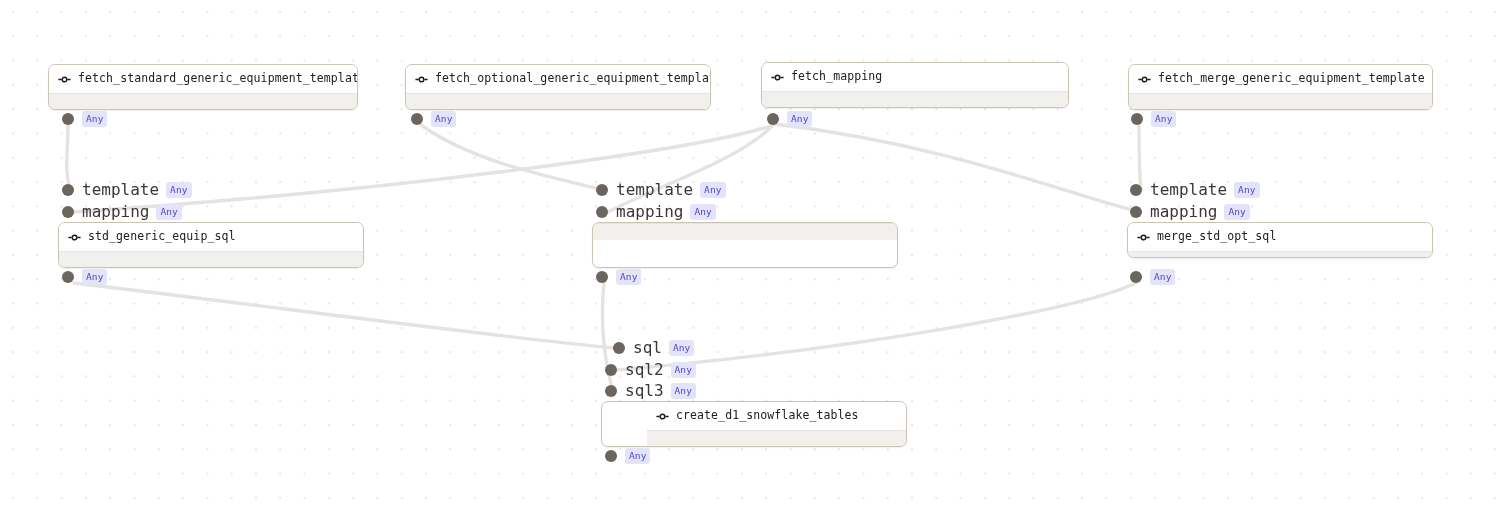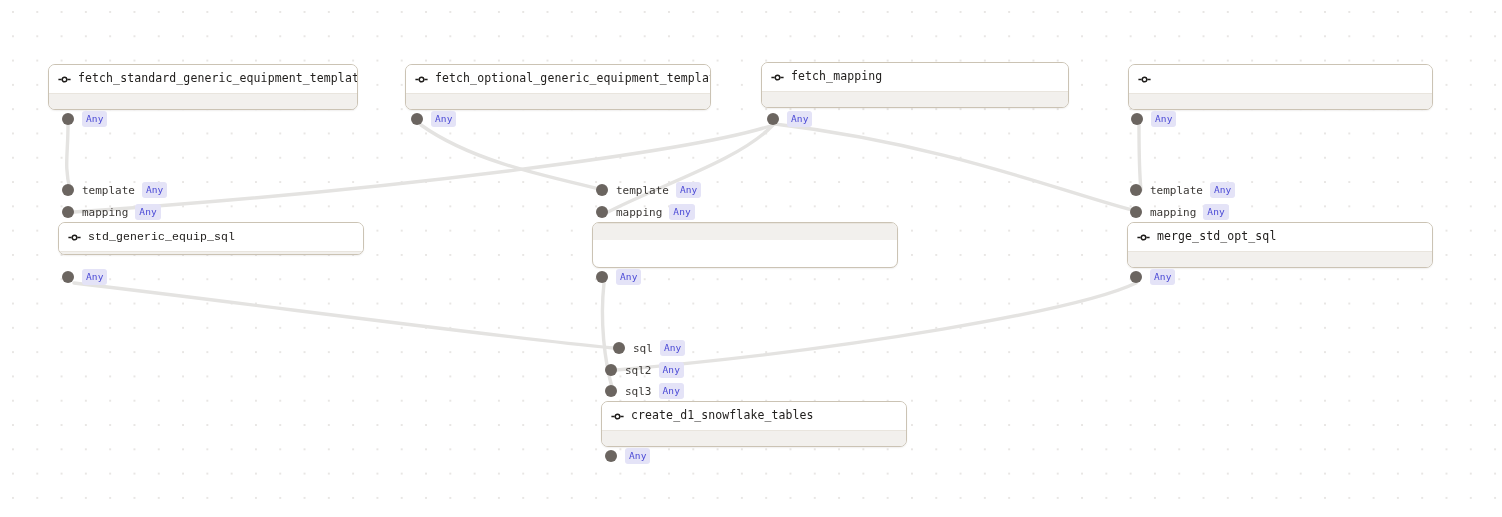--- a/index.html
+++ b/index.html
@@ -89,21 +89,21 @@
     white-space: nowrap;
   }
   .port-dot {
     width: 12px;
     height: 12px;
     border-radius: 50%;
     background: #6b6560;
     flex: 0 0 12px;
   }
   .port-label {
-    font-size: 11px;
+    font-size: 16px;
     color: #3b3835;
     margin-left: 8px;
     line-height: 1;
   }
   .type-badge {
     font-size: 9.5px;
     line-height: 1;
     color: #4a49d6;
     background: #e4e3f7;
     border-radius: 3px;
@@ -164,49 +164,50 @@
         </div>
         <div class="node-body"></div>
       </div>
       <div class="node" style="left: 1128px; top: 64px; width: 305px; height: 46px;">
         <div class="node-header">
           <svg class="socket-icon" viewBox="0 0 13 13">
             <line x1="0.4" y1="6.5" x2="3.6" y2="6.5" stroke="#1f1d1b" stroke-width="1.5"></line>
             <circle cx="6.5" cy="6.5" r="2.3" fill="none" stroke="#1f1d1b" stroke-width="1.5"></circle>
             <line x1="9.4" y1="6.5" x2="12.6" y2="6.5" stroke="#1f1d1b" stroke-width="1.5"></line>
           </svg>
-        </div>
-        <div class="node-body"></div>
-      </div>
-      <div class="node" style="left: 58px; top: 222px; width: 306px; height: 33px; font-family: Liberation Mono, monospace;">
+          <span class="node-title">fetch_merge_generic_equipment_template</span>
+        </div>
+        <div class="node-body"></div>
+      </div>
+      <div class="node" style="left: 58px; top: 222px; width: 306px; height: 46px;">
         <div class="node-header">
           <svg class="socket-icon" viewBox="0 0 13 13">
             <line x1="0.4" y1="6.5" x2="3.6" y2="6.5" stroke="#1f1d1b" stroke-width="1.5"></line>
             <circle cx="6.5" cy="6.5" r="2.3" fill="none" stroke="#1f1d1b" stroke-width="1.5"></circle>
             <line x1="9.4" y1="6.5" x2="12.6" y2="6.5" stroke="#1f1d1b" stroke-width="1.5"></line>
           </svg>
           <span class="node-title">std_generic_equip_sql</span>
         </div>
         <div class="node-body"></div>
       </div>
       <div class="node" style="left: 592px; top: 222px; width: 306px; height: 46px;">
         <div class="node-body"></div>
       </div>
-      <div class="node" style="left: 1127px; top: 222px; width: 306px; height: 46px;">
+      <div class="node" style="left: 1127px; top: 222px; width: 306px; height: 36px;">
         <div class="node-header">
           <svg class="socket-icon" viewBox="0 0 13 13">
             <line x1="0.4" y1="6.5" x2="3.6" y2="6.5" stroke="#1f1d1b" stroke-width="1.5"></line>
             <circle cx="6.5" cy="6.5" r="2.3" fill="none" stroke="#1f1d1b" stroke-width="1.5"></circle>
             <line x1="9.4" y1="6.5" x2="12.6" y2="6.5" stroke="#1f1d1b" stroke-width="1.5"></line>
           </svg>
           <span class="node-title">merge_std_opt_sql</span>
         </div>
         <div class="node-body"></div>
       </div>
-      <div class="node" style="left: 601px; top: 401px; width: 306px; height: 46px;">
+      <div class="node" style="left: 601px; top: 401px; width: 306px; height: 46px; padding-left: 45px;">
         <div class="node-header">
           <svg class="socket-icon" viewBox="0 0 13 13">
             <line x1="0.4" y1="6.5" x2="3.6" y2="6.5" stroke="#1f1d1b" stroke-width="1.5"></line>
             <circle cx="6.5" cy="6.5" r="2.3" fill="none" stroke="#1f1d1b" stroke-width="1.5"></circle>
             <line x1="9.4" y1="6.5" x2="12.6" y2="6.5" stroke="#1f1d1b" stroke-width="1.5"></line>
           </svg>
           <span class="node-title">create_d1_snowflake_tables</span>
         </div>
         <div class="node-body"></div>
       </div>

